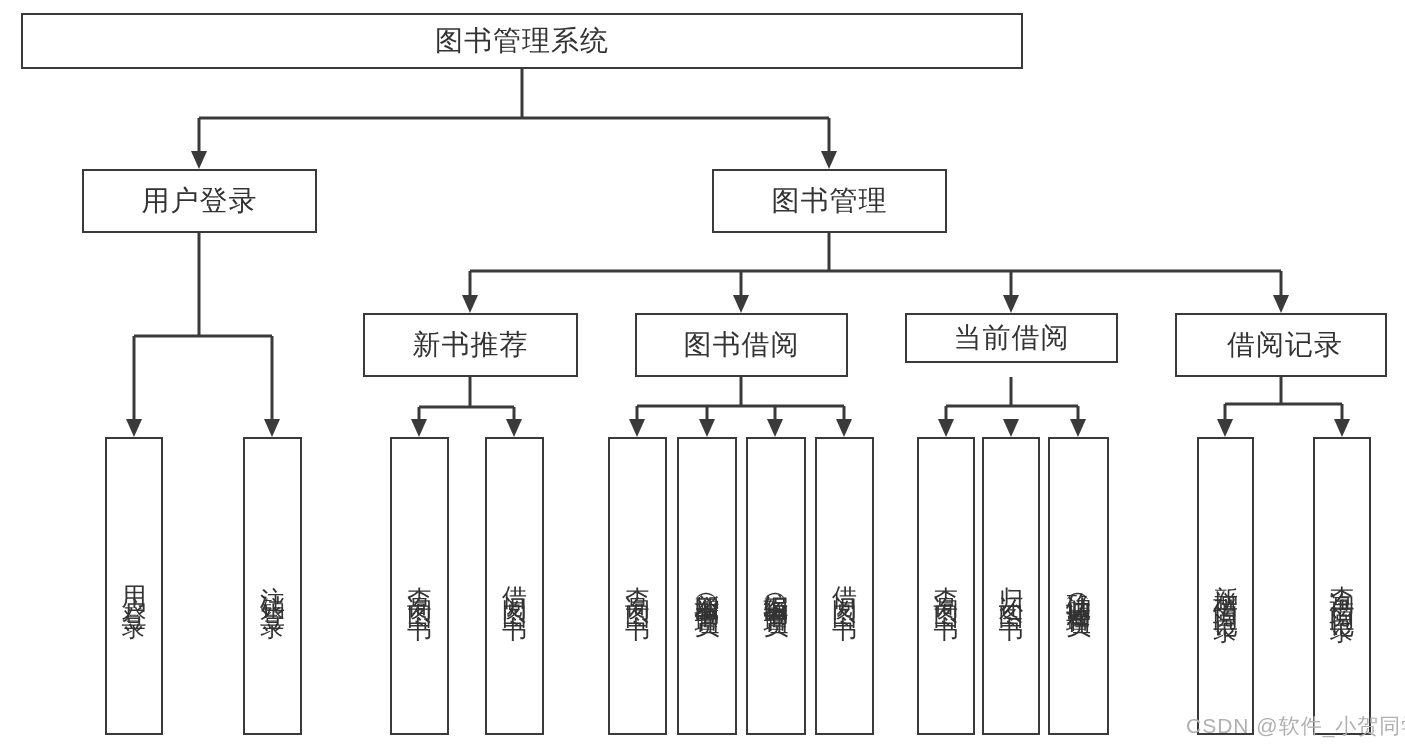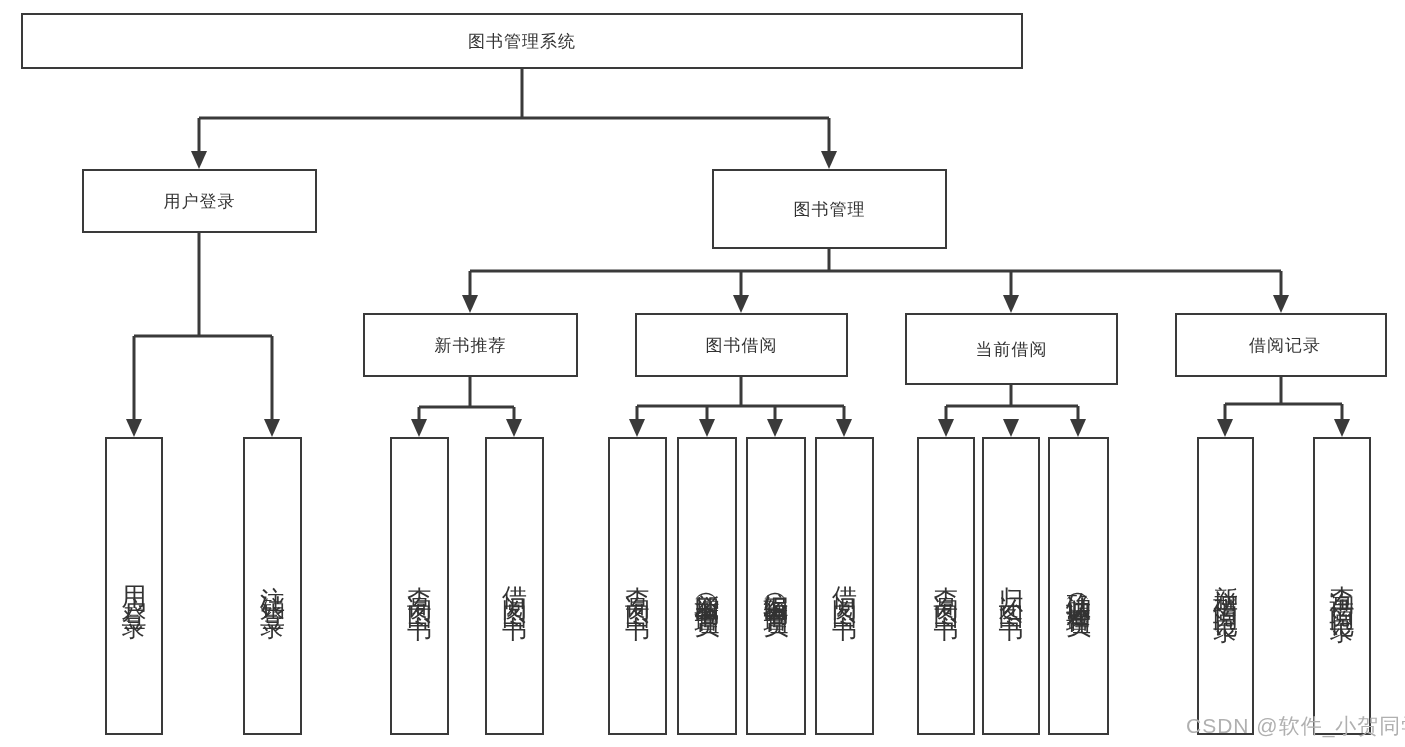--- a/index.html
+++ b/index.html
@@ -26,21 +26,21 @@
     box-sizing: border-box;
     background: #ffffff;
     border: 2px solid #3a3a3a;
     color: #333333;
     display: flex;
     align-items: center;
     justify-content: center;
     z-index: 2;
   }
   .hbox span {
-    font-size: 17px;
+    font-size: 28px;
     letter-spacing: 1px;
     white-space: nowrap;
   }
   .vbox span {
     writing-mode: vertical-rl;
     text-orientation: mixed;
     font-size: 25px;
     letter-spacing: 10px;
     line-height: 1;
     white-space: nowrap;
@@ -107,31 +107,31 @@
     </g>
   </svg>
 
   <div class="box hbox" style="left:21px; top:13px; width:1002px; height:56px;">
     <span>图书管理系统</span>
   </div>
 
   <div class="box hbox" style="left:82px; top:169px; width:235px; height:64px;">
     <span>用户登录</span>
   </div>
-  <div class="box hbox" style="left:712px; top:169px; width:235px; height:80px;">
+  <div class="box hbox" style="left:712px; top:169px; width:235px; height:64px;">
     <span>图书管理</span>
   </div>
 
   <div class="box hbox" style="left:363px; top:313px; width:215px; height:64px;">
     <span>新书推荐</span>
   </div>
   <div class="box hbox" style="left:635px; top:313px; width:213px; height:64px;">
     <span>图书借阅</span>
   </div>
-  <div class="box hbox" style="left:905px; top:313px; width:213px; height:72px;">
+  <div class="box hbox" style="left:905px; top:313px; width:213px; height:50px;">
     <span>当前借阅</span>
   </div>
   <div class="box hbox" style="left:1175px; top:313px; width:212px; height:64px;padding-left:8px;">
     <span>借阅记录</span>
   </div>
 
   <div class="box vbox" style="left:105px; top:437px; width:58px; height:298px;">
     <span>用户登录</span>
   </div>
   <div class="box vbox" style="left:243px; top:437px; width:59px; height:298px;">

